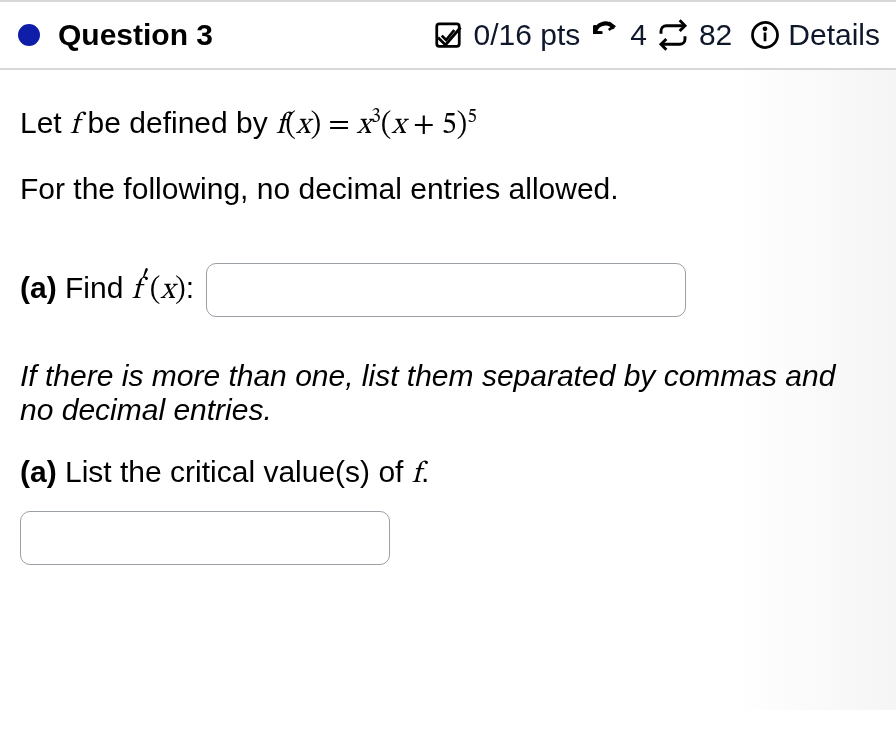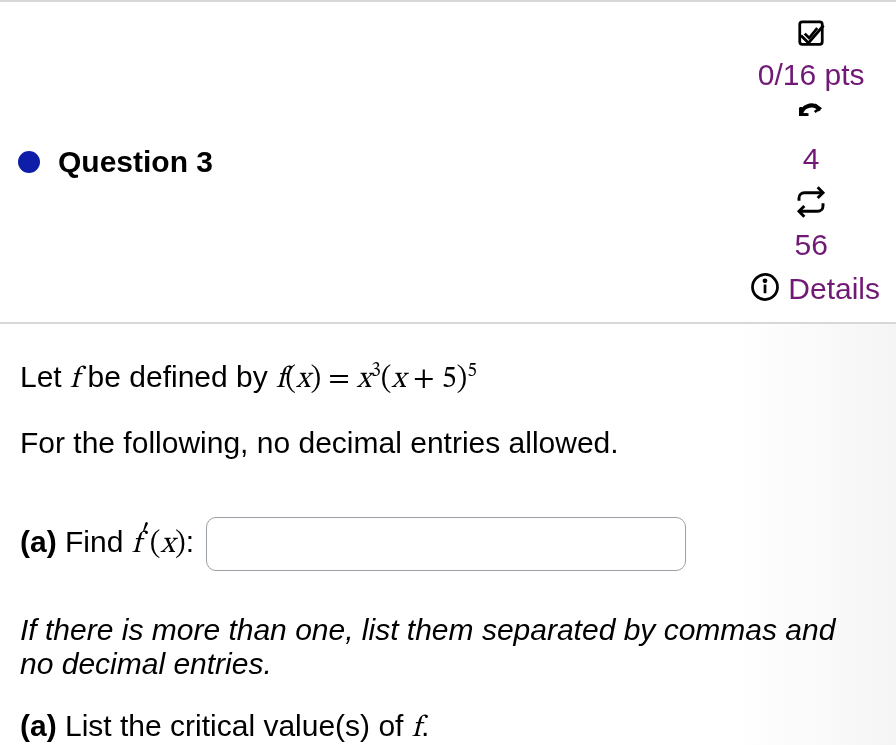--- a/index.html
+++ b/index.html
@@ -35,28 +35,27 @@
     font-size: 30px;
     color: #000;
     flex: 0 0 auto;
   }
   .spacer { flex: 1; }
   .meta {
     display: flex;
     align-items: center;
     gap: 10px;
     font-size: 30px;
-    color: #701a75;
-    flex-direction: column;
+    color: #0f172a;
   }
   .icon { display: inline-flex; align-items: center; justify-content: center; }
   .icon svg { stroke: #000; fill: none; stroke-width: 2.2; }
   .details-wrap {
     display: flex;
-    align-items: flex-start;
+    align-items: center;
     gap: 8px;
     font-size: 30px;
     margin-left: 8px;
   }
   .content {
     padding: 36px 28px 20px 20px;
     font-size: 30px;
     color: #000;
     background: linear-gradient(to right, #fff 0%, #fff 82%, #f5f5f5 100%);
     min-height: 640px;
@@ -119,21 +118,21 @@
       </span>
       <span>4</span>
       <span class="icon">
         <svg width="32" height="32" viewBox="0 0 24 24">
           <polyline points="17 3 21 7 17 11" transform="translate(0 -2)"></polyline>
           <path d="M3 9 L3 7 A4 4 0 0 1 7 3 L20 3" transform="translate(0 2)"></path>
           <polyline points="7 21 3 17 7 13" transform="translate(0 2)"></polyline>
           <path d="M21 15 L21 17 A4 4 0 0 1 17 21 L4 21" transform="translate(0 -2)"></path>
         </svg>
       </span>
-      <span>56</span>
+      <span>82</span>
       <span class="details-wrap">
         <span class="icon">
           <svg width="30" height="30" viewBox="0 0 24 24">
             <circle cx="12" cy="12" r="10"></circle>
             <line x1="12" y1="10" x2="12" y2="17"></line>
             <circle cx="12" cy="7" r="0.8" fill="#000" stroke="#000"></circle>
           </svg>
         </span>
         <span>Details</span>
       </span>

